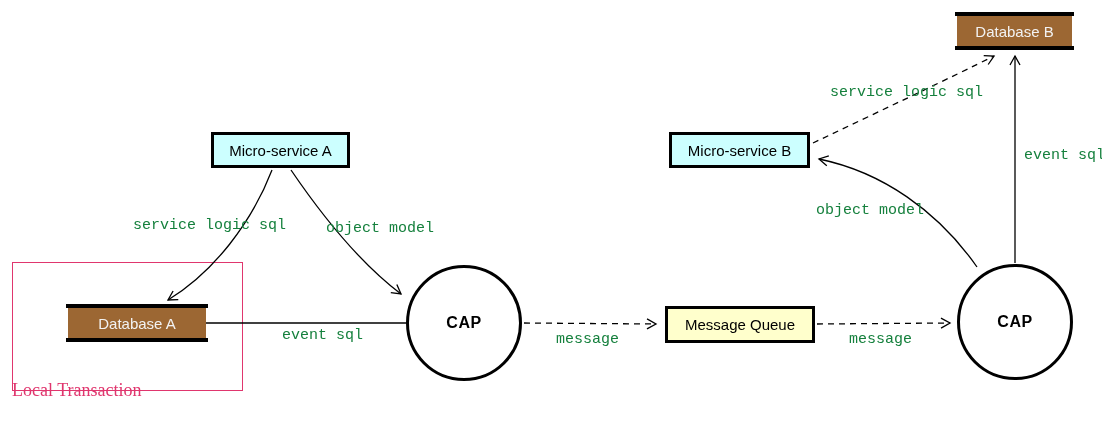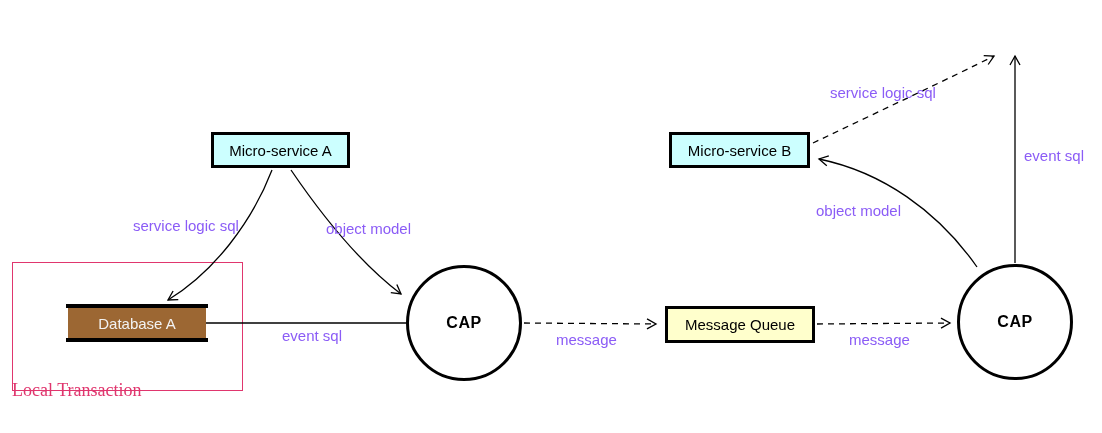--- a/index.html
+++ b/index.html
@@ -42,21 +42,21 @@
     border:1px solid #e0366e;
   }
   .cluster-label{
     position:absolute;
     font-family:"Liberation Serif","DejaVu Serif",serif;
     font-size:18px;color:#e0366e;
     text-align:left;white-space:nowrap;margin-top:19px;
   }
   .edge-label{
     position:absolute;
-    font-size:15px;color:#8b5cf6;white-space:nowrap;
+    font-size:15px;color:#15803d;white-space:nowrap;font-family:Liberation Mono, monospace;
   }
 </style>
 </head>
 <body>
 
 <div id="canvas">
 
   <div class="cluster" style="left:12px;top:262px;width:231px;height:129px;"></div>
   <div class="cluster-label" style="left:12px;top:361px;width:231px;">Local Transaction</div>
 
@@ -95,20 +95,23 @@
   </div>
 
   <div class="node circle" style="left:957px;top:264px;width:116px;height:116px;">
     <span>CAP</span>
   </div>
 
   <div class="node box cyan" style="left:669px;top:132px;width:141px;height:36px;">
     <span>Micro-service B</span>
   </div>
 
+  <div class="node db" style="left:957px;top:16px;width:115px;height:30px;">
+    <span>Database B</span>
+  </div>
 
   <div class="edge-label" style="left:133px;top:217px;">service logic sql</div>
   <div class="edge-label" style="left:326px;top:220px;">object model</div>
   <div class="edge-label" style="left:282px;top:327px;">event sql</div>
   <div class="edge-label" style="left:556px;top:331px;">message</div>
   <div class="edge-label" style="left:849px;top:331px;">message</div>
   <div class="edge-label" style="left:816px;top:202px;">object model</div>
   <div class="edge-label" style="left:830px;top:84px;">service logic sql</div>
   <div class="edge-label" style="left:1024px;top:147px;">event sql</div>
 

